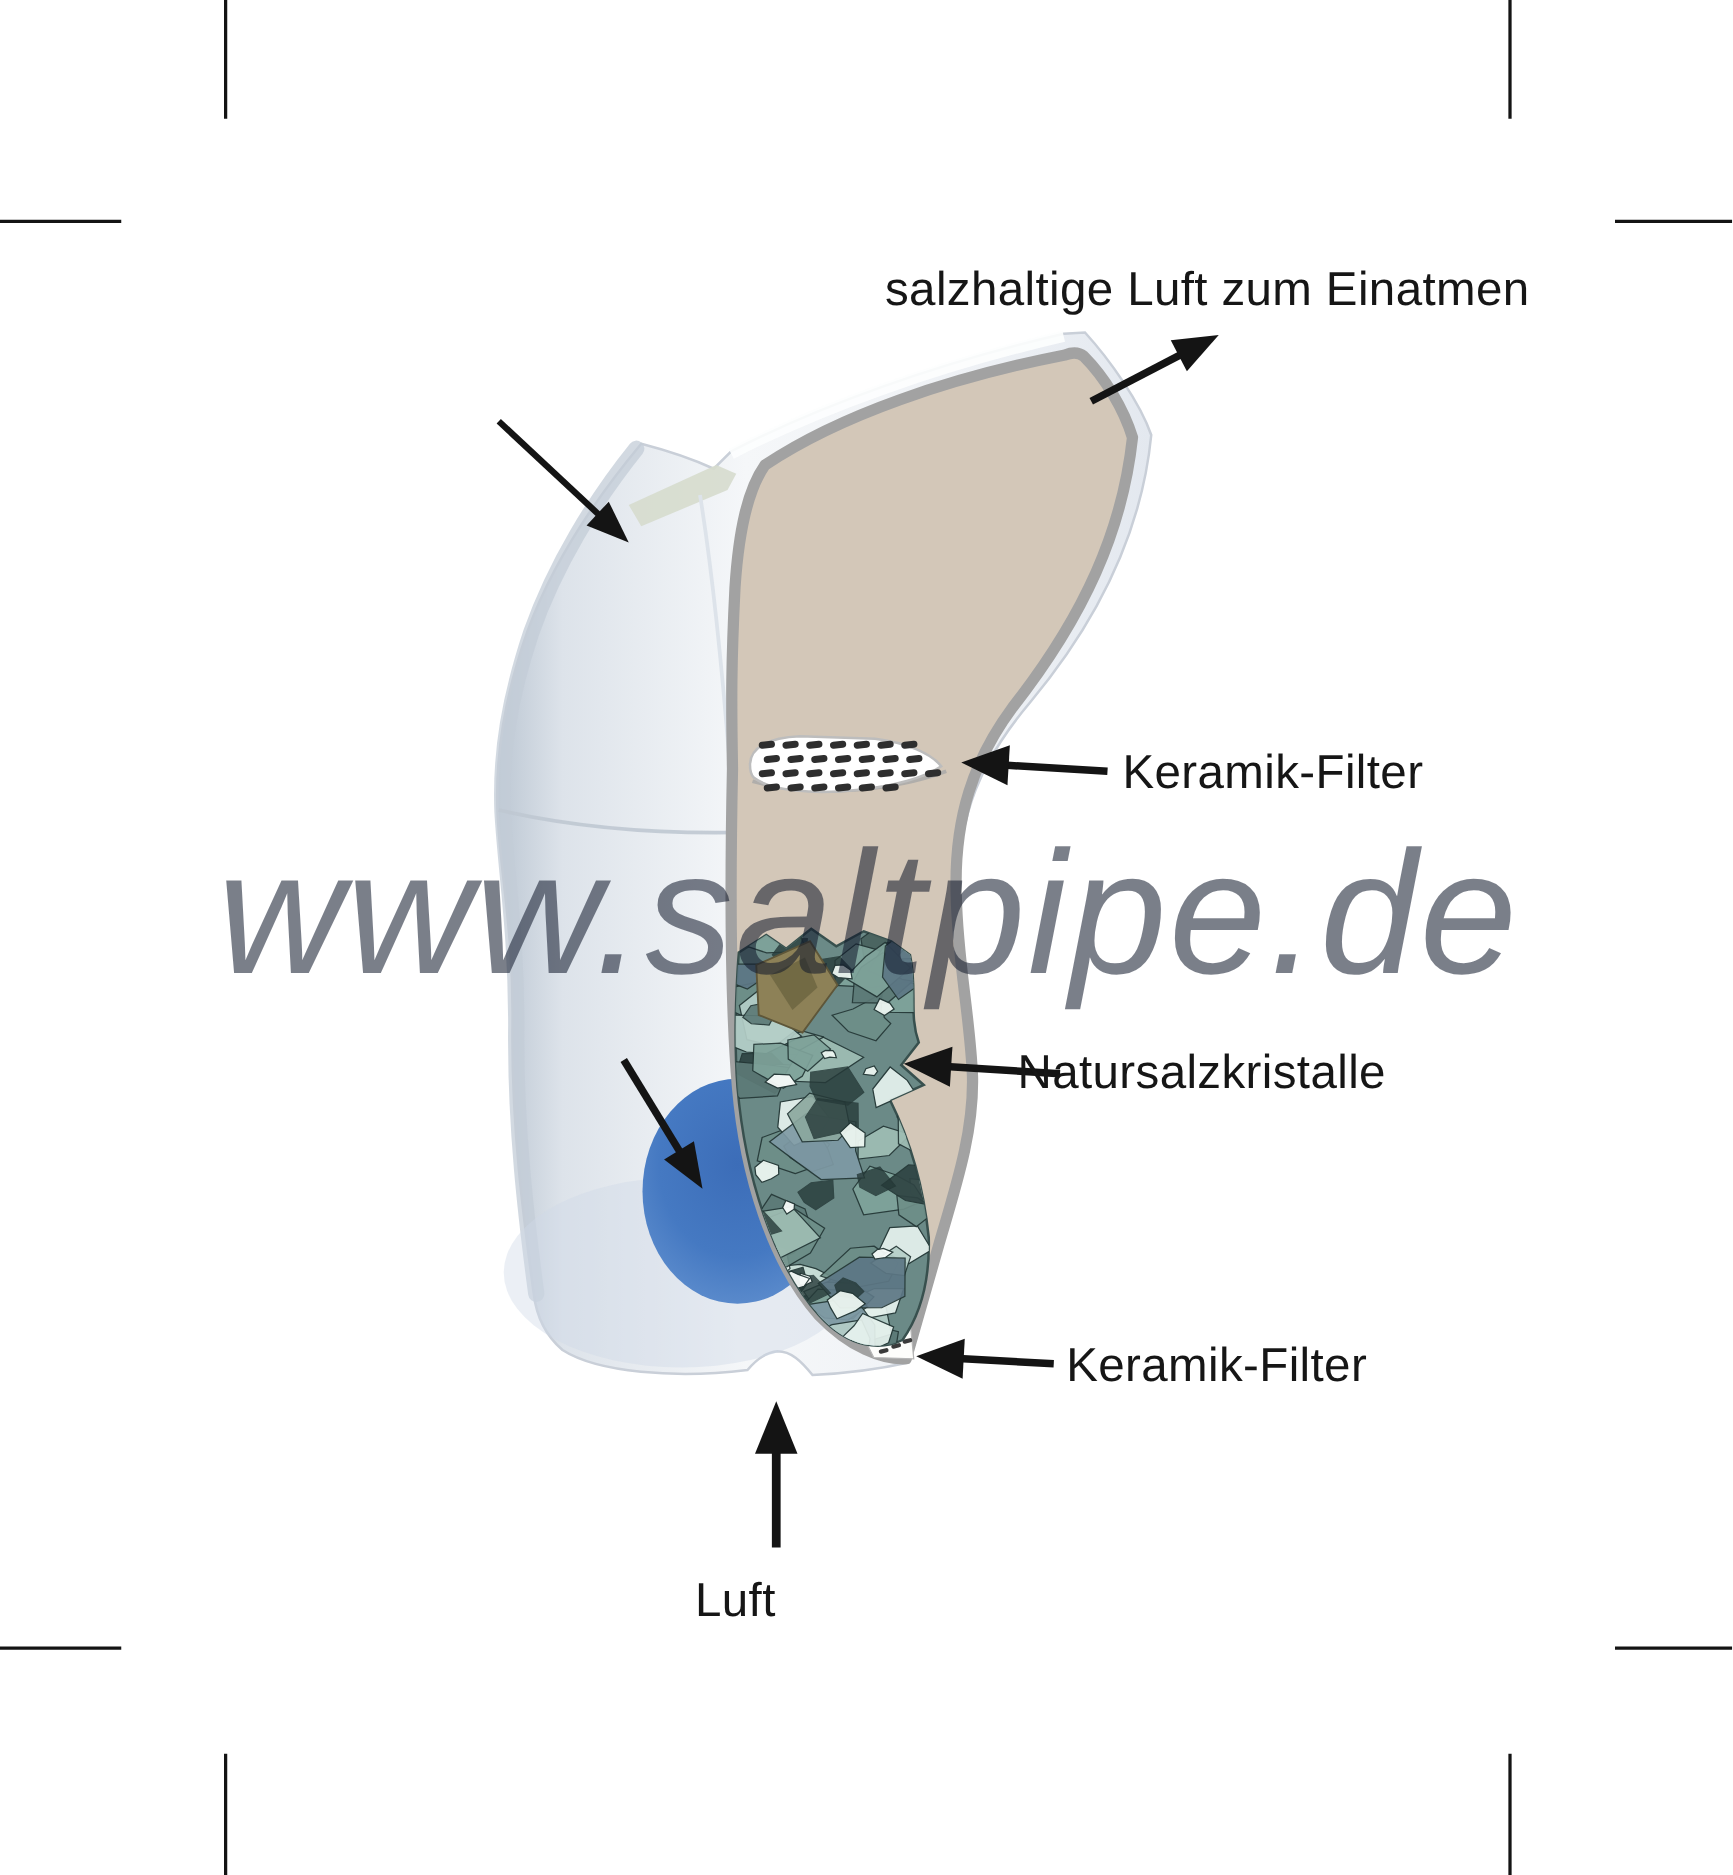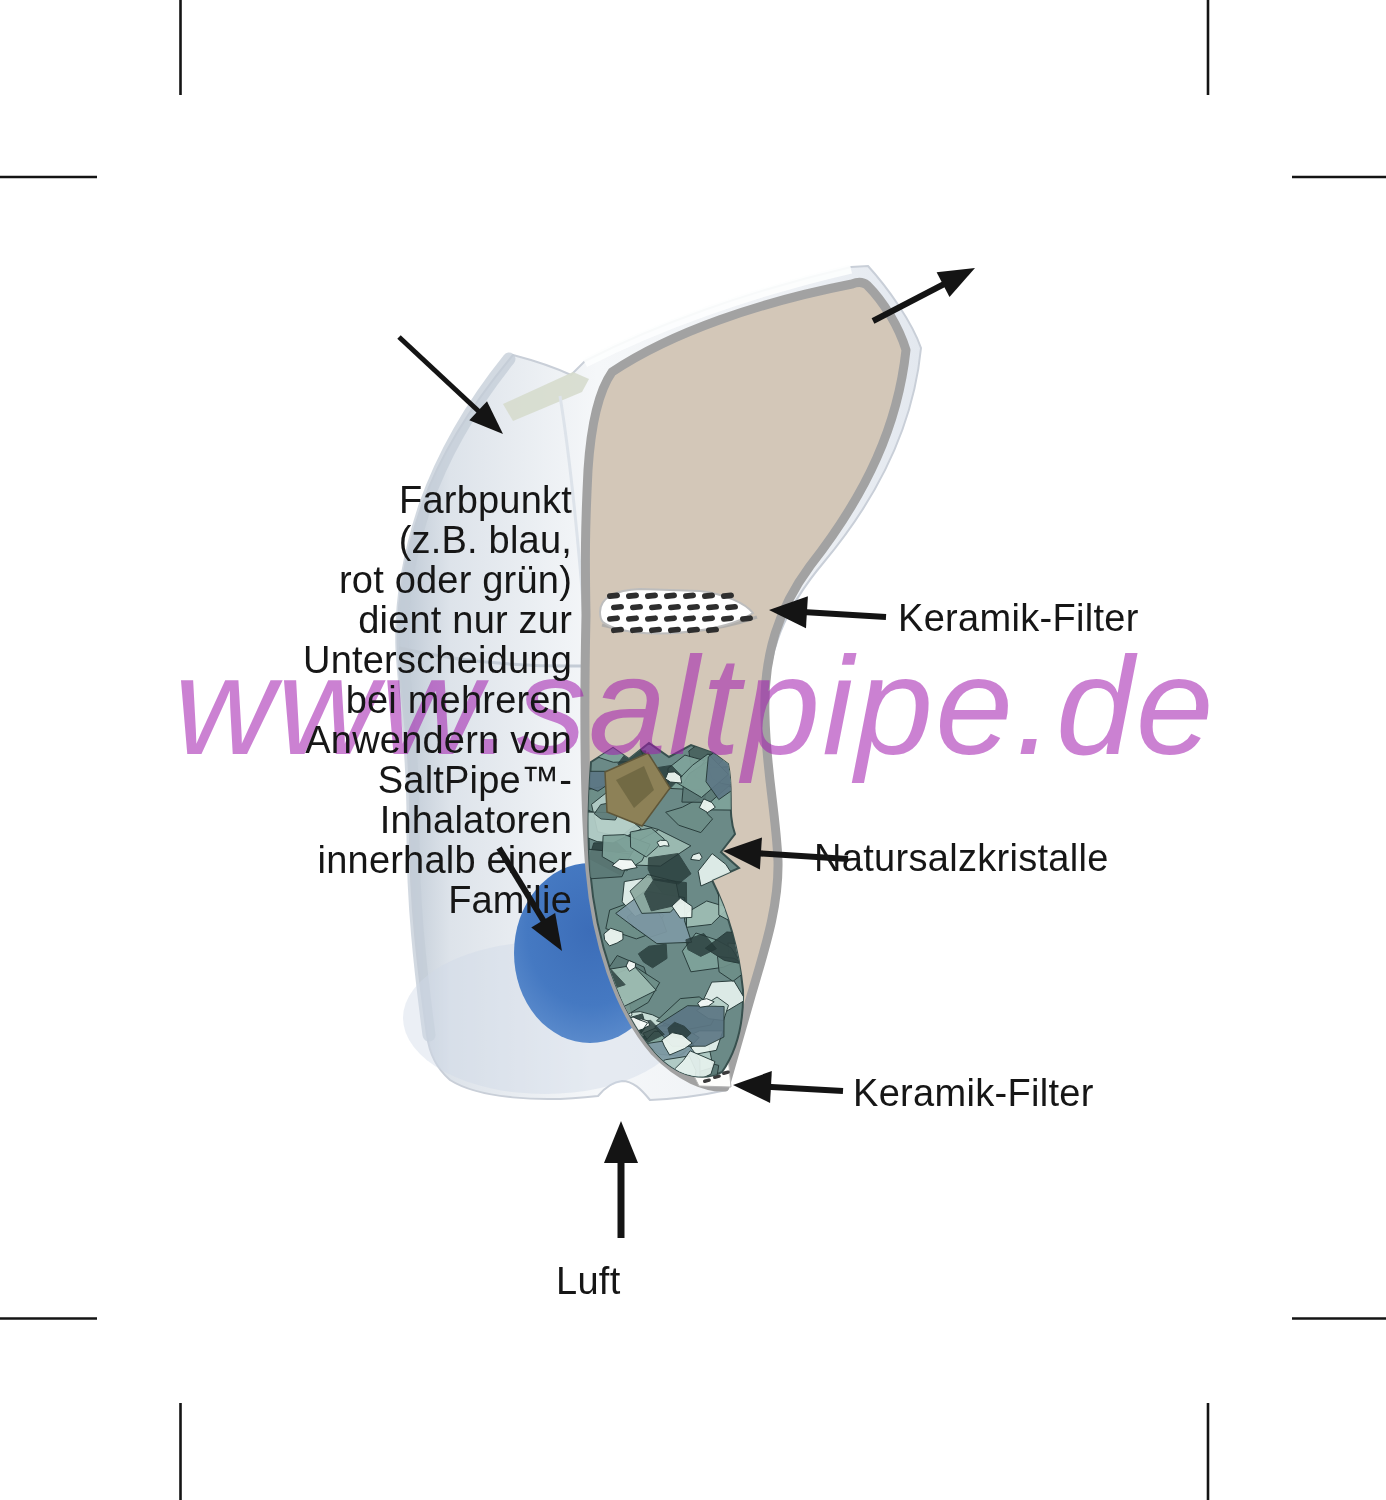--- a/index.html
+++ b/index.html
@@ -10,22 +10,22 @@
   .layer{position:absolute;left:0;top:0;width:1386px;height:1500px;}
   .label{
     position:absolute;font-size:38px;color:#161616;white-space:nowrap;line-height:1.12;
     letter-spacing:0.3px;
   }
   .label-block{
     position:absolute;left:192px;top:480px;width:380px;text-align:right;
     font-size:38px;color:#161616;line-height:40px;letter-spacing:0.2px;
   }
   .watermark{
-    position:absolute;left:174px;top:636px;font-size:140px;font-style:italic;
-    color:#a21caf;opacity:0.55;white-space:nowrap;letter-spacing:2px;line-height:1;
+    position:absolute;left:174px;top:660px;font-size:140px;font-style:italic;
+    color:#0f172a;opacity:0.55;white-space:nowrap;letter-spacing:2px;line-height:1;
   }
   svg{display:block;}
 </style>
 </head>
 <body>
 
 <div class="canvas">
 
   <svg class="layer" viewBox="0 0 1386 1500">
     <defs>
@@ -288,32 +288,22 @@
           <polygon points="621,1121 638,1163 604,1163" fill="#141414"></polygon>
         </g>
         <g>
           <line x1="499" y1="848" x2="545.3028805216284" y2="923.7015348210749" stroke="#141414" stroke-width="6"></line>
           <polygon points="562,951 531.2726620710522,927.594216445497 555.1588191026116,912.9842369019217" fill="#141414"></polygon>
         </g>
       </g>
   </svg>
 
 
-
-  <div class="label-block" id="color-dot-block">
-      <div>Farbpunkt</div>
-      <div>(z.B. blau,</div>
-      <div>rot oder grün)</div>
-      <div>dient nur zur</div>
-      <div>Unterscheidung</div>
-      <div>bei mehreren</div>
-      <div>Anwendern von</div>
-      <div>SaltPipe™-Inhalatoren</div>
-      <div>innerhalb einer Familie</div>
-    </div>
+  <div class="label" style="left:708px;top:211px;">salzhaltige Luft zum Einatmen</div>
+
 
   <div class="label" style="left:898px;top:597px;">Keramik-Filter</div>
 
   <div class="label" style="left:814px;top:837px;">Natursalzkristalle</div>
 
   <div class="label" style="left:853px;top:1072px;">Keramik-Filter</div>
 
   <div class="label" style="left:556px;top:1260px;">Luft</div>
 </div>
 

